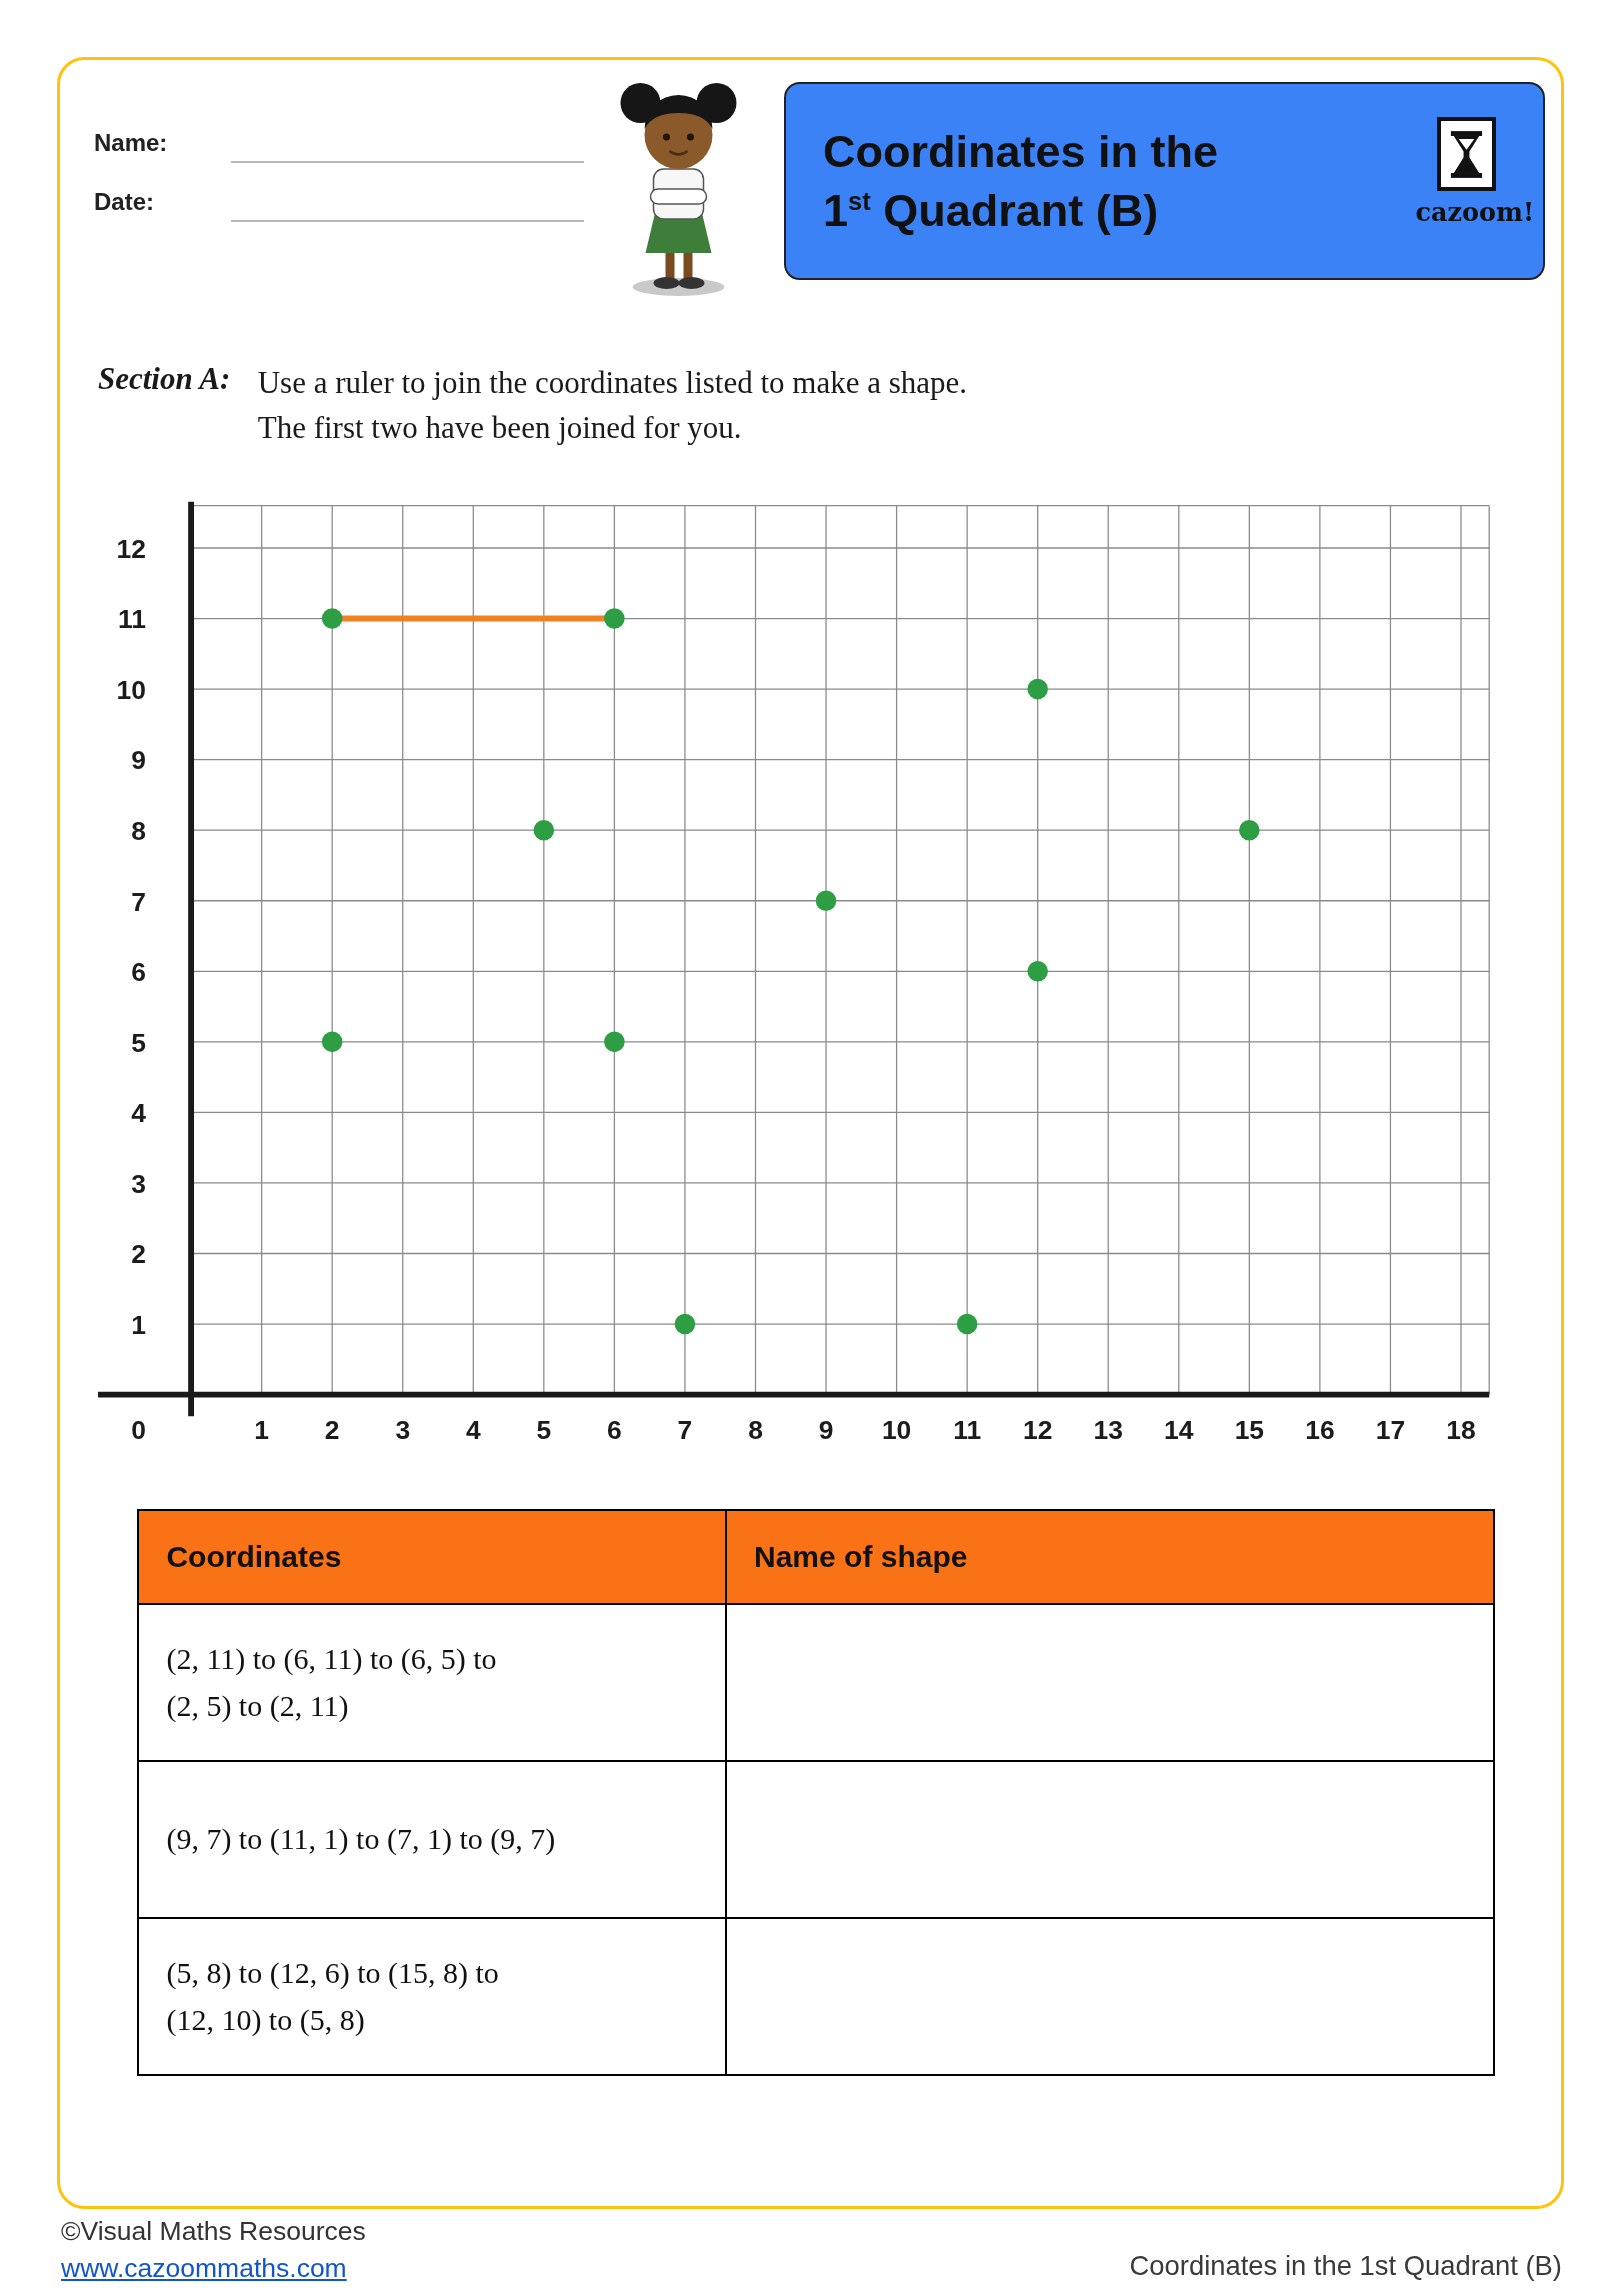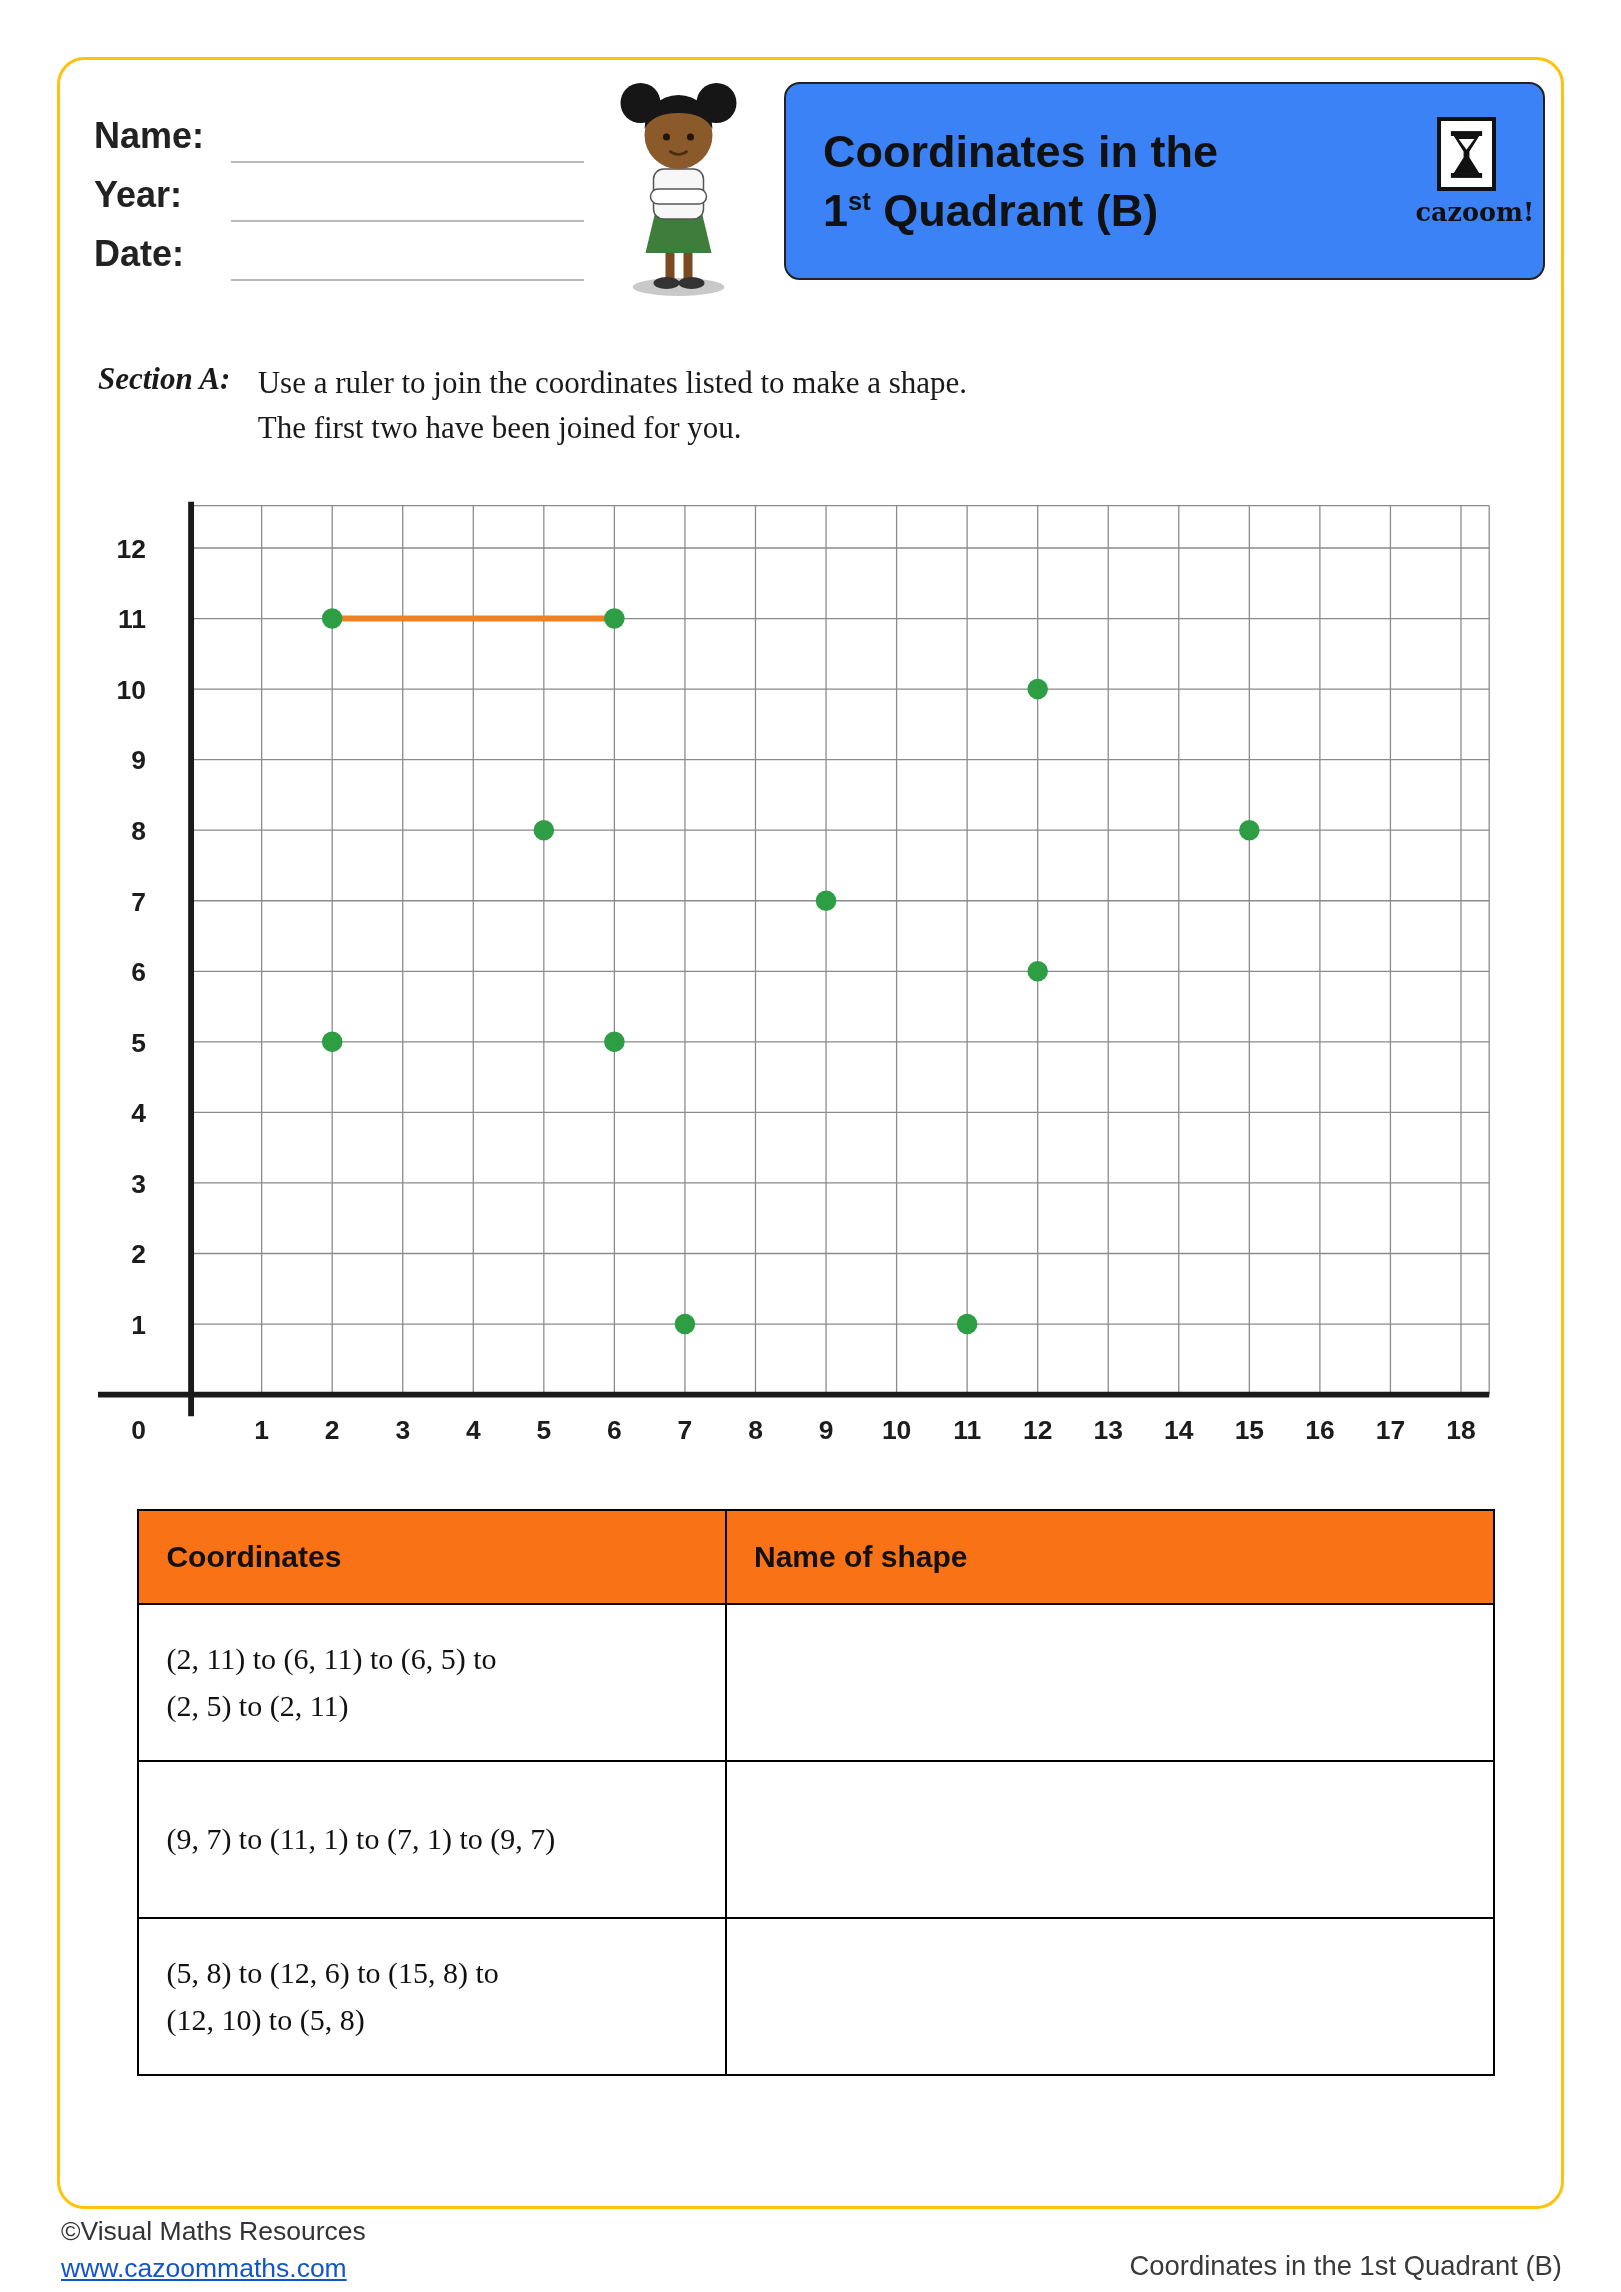--- a/index.html
+++ b/index.html
@@ -5,21 +5,21 @@
   * { margin:0; padding:0; box-sizing:border-box; }
   html,body { width:1621px; height:2293px; background:#ffffff; }
   body { font-family:"Liberation Sans", sans-serif; position:relative; color:#1a1a1a; }
 
   .page-border { position:absolute; left:57px; top:57px; width:1507px; height:2152px;
                  border:3.9px solid #FFC20E; border-radius:27.4px; background:#fff; }
 
   
   .fields { position:absolute; left:94px; top:104px; }
   .field-row { display:flex; align-items:flex-end; height:59px; }
-  .field-label { width:137px; font-size:36px; font-weight:bold; color:#222; padding-bottom:5.9px; }
+  .field-label { width:137px; font-size:24px; font-weight:bold; color:#222; padding-bottom:5.9px; }
   .field-line { width:353px; border-bottom:2.5px solid #b9b9b9; height:39px; }
 
   
   .clipart { position:absolute; left:600px; top:63px; }
 
   
   .title-box { position:absolute; left:784px; top:82px; width:761px; height:198px;
                background:#3b82f6; border:2.9px solid #222; border-radius:15.7px; }
   .title-text { position:absolute; left:37px; top:39px; font-size:45px; font-weight:bold;
                 line-height:1.3; color:#111; }
@@ -56,24 +56,20 @@
   .footer-right { position:absolute; right:59px; top:2250px; font-size:27.4px; color:#3a3a3a; }
 </style>
 </head>
 <body>
 
 <div class="page-border"></div>
 
 <div class="fields">
   <div class="field-row">
     <span class="field-label">Name:</span>
-    <span class="field-line"></span>
-  </div>
-  <div class="field-row">
-    <span class="field-label">Year:</span>
     <span class="field-line"></span>
   </div>
   <div class="field-row">
     <span class="field-label">Date:</span>
     <span class="field-line"></span>
   </div>
 </div>
 
 <div class="clipart">
   <svg width="157" height="235" viewBox="0 0 150 235">

